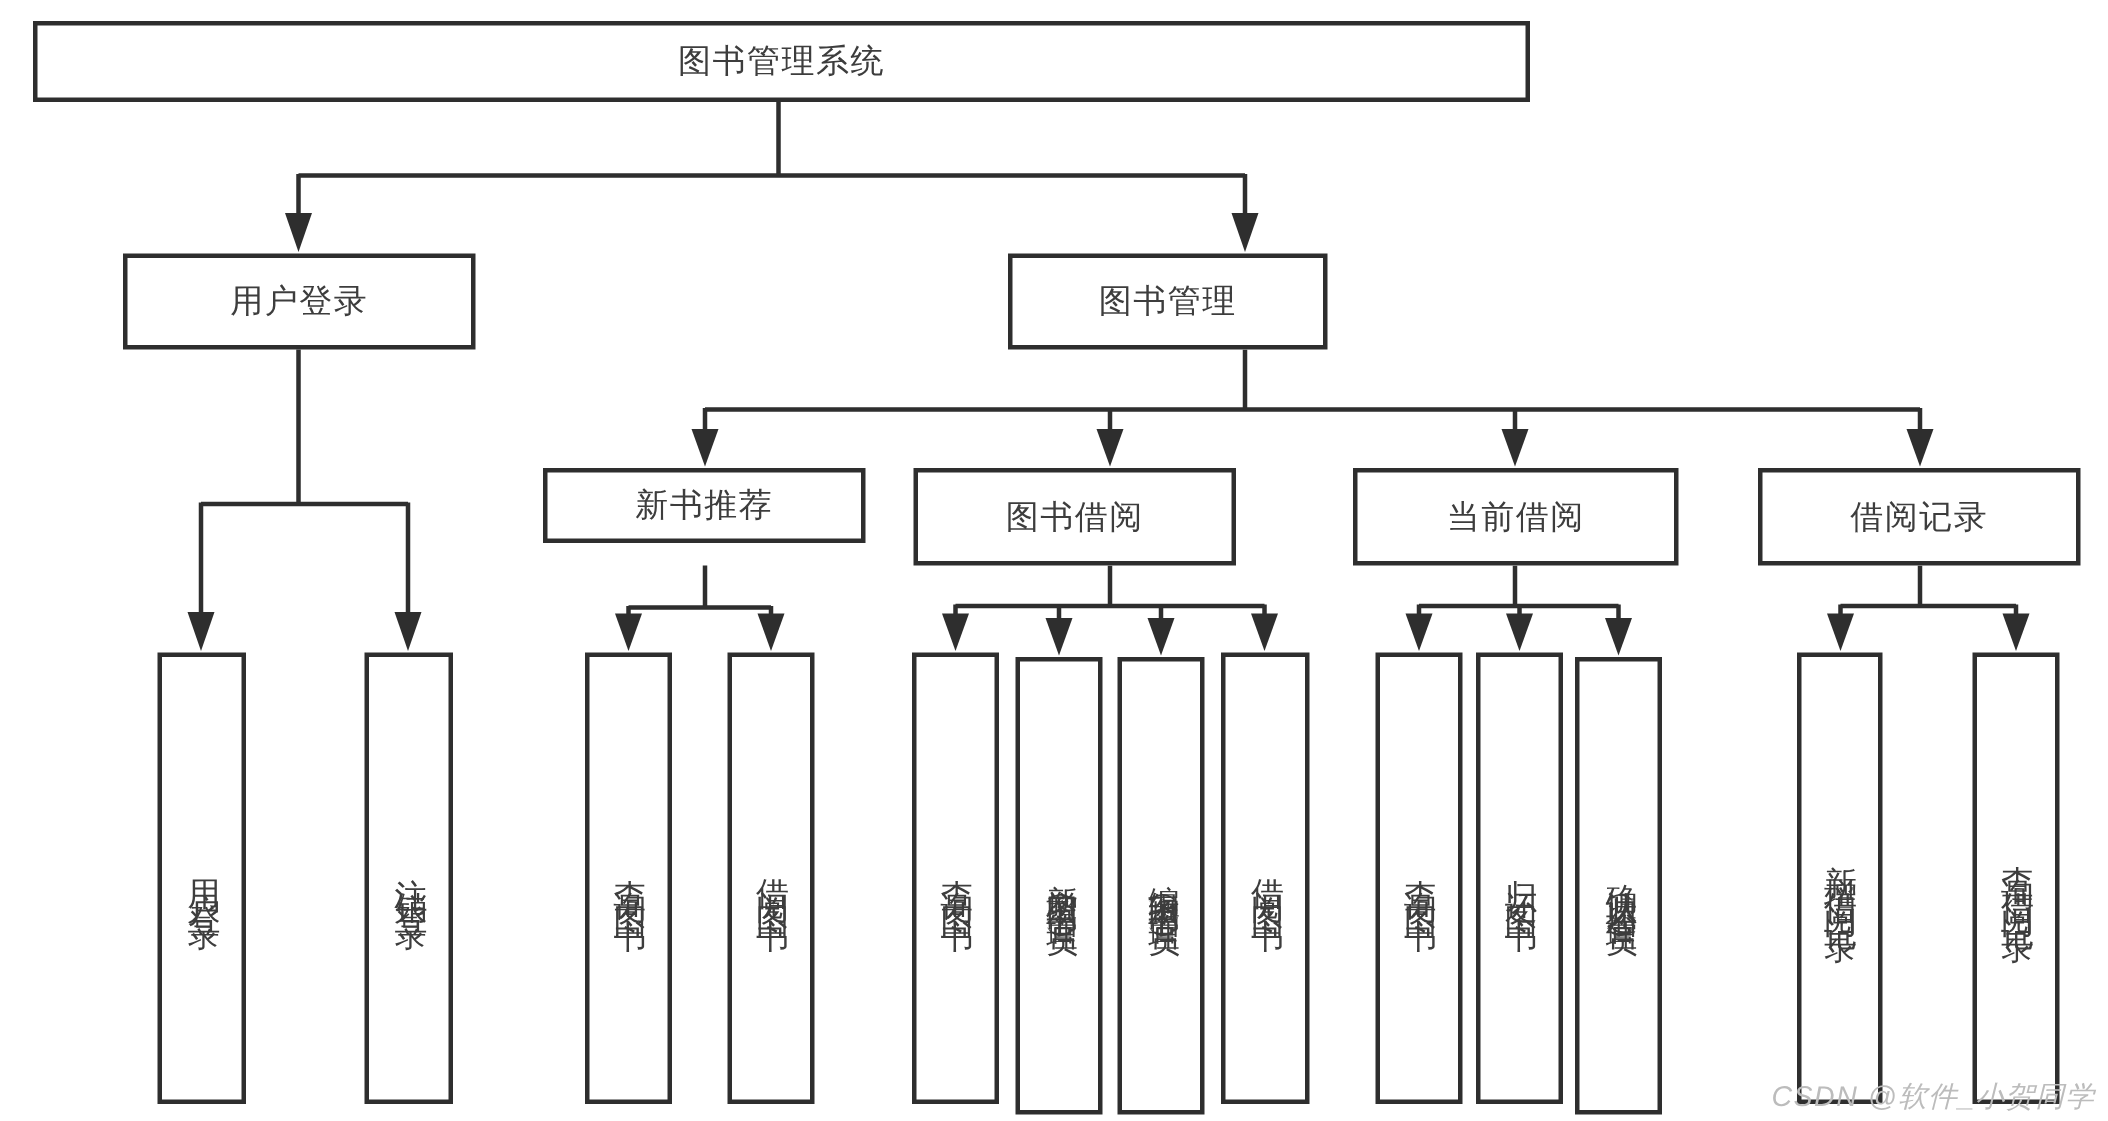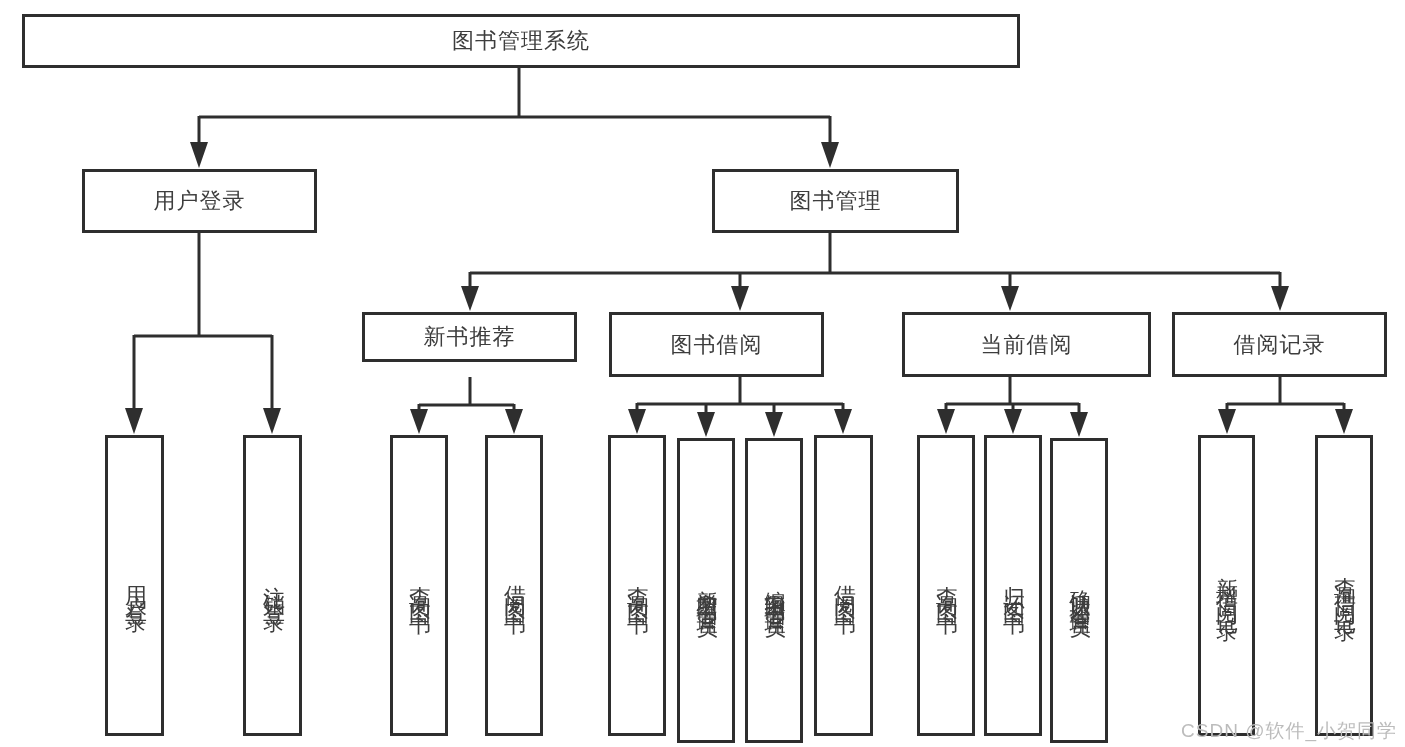--- a/index.html
+++ b/index.html
@@ -42,20 +42,21 @@
   }
   .watermark {
     position: absolute;
     right: 8px;
     bottom: 3px;
     font-size: 19px;
     color: #bcbcbc;
     letter-spacing: 1px;
     z-index: 3;
     white-space: nowrap;
+    font-style: italic;
   }
 </style>
 </head>
 <body>
 
 <div id="canvas">
 
   <svg id="wires" viewBox="0 0 1405 747">
     <g stroke="#2e2e2e" stroke-width="3" fill="none">
 
@@ -106,25 +107,25 @@
       <polygon points="1004,409 1022,409 1013,434"></polygon>
       <polygon points="1070,412 1088,412 1079,437"></polygon>
       <polygon points="1218,409 1236,409 1227,434"></polygon>
       <polygon points="1335,409 1353,409 1344,434"></polygon>
     </g>
   </svg>
 
   <div class="box hbox" style="left:22px;top:14px;width:998px;height:54px">图书管理系统</div>
 
   <div class="box hbox" style="left:82px;top:169px;width:235px;height:64px">用户登录</div>
-  <div class="box hbox" style="left:712px;top:169px;width:247px;height:64px">图书管理</div>
+  <div class="box hbox" style="left:672px;top:169px;width:213px;height:64px">图书管理</div>
 
   <div class="box hbox" style="left:362px;top:312px;width:215px;height:50px">新书推荐</div>
   <div class="box hbox" style="left:609px;top:312px;width:215px;height:65px">图书借阅</div>
-  <div class="box hbox" style="left:902px;top:312px;width:249px;height:65px">当前借阅</div>
+  <div class="box hbox" style="left:902px;top:312px;width:217px;height:65px">当前借阅</div>
   <div class="box hbox" style="left:1172px;top:312px;width:215px;height:65px">借阅记录</div>
 
   <div class="box vbox" style="left:105px;top:435px;width:59px;height:301px">用户登录</div>
   <div class="box vbox" style="left:243px;top:435px;width:59px;height:301px">注销登录</div>
 
   <div class="box vbox" style="left:390px;top:435px;width:58px;height:301px">查询图书</div>
   <div class="box vbox" style="left:485px;top:435px;width:58px;height:301px">借阅图书</div>
 
   <div class="box vbox" style="left:608px;top:435px;width:58px;height:301px">查询图书</div>
   <div class="box vbox dense" style="left:677px;top:438px;width:58px;height:305px">新增图书（管理员）</div>

